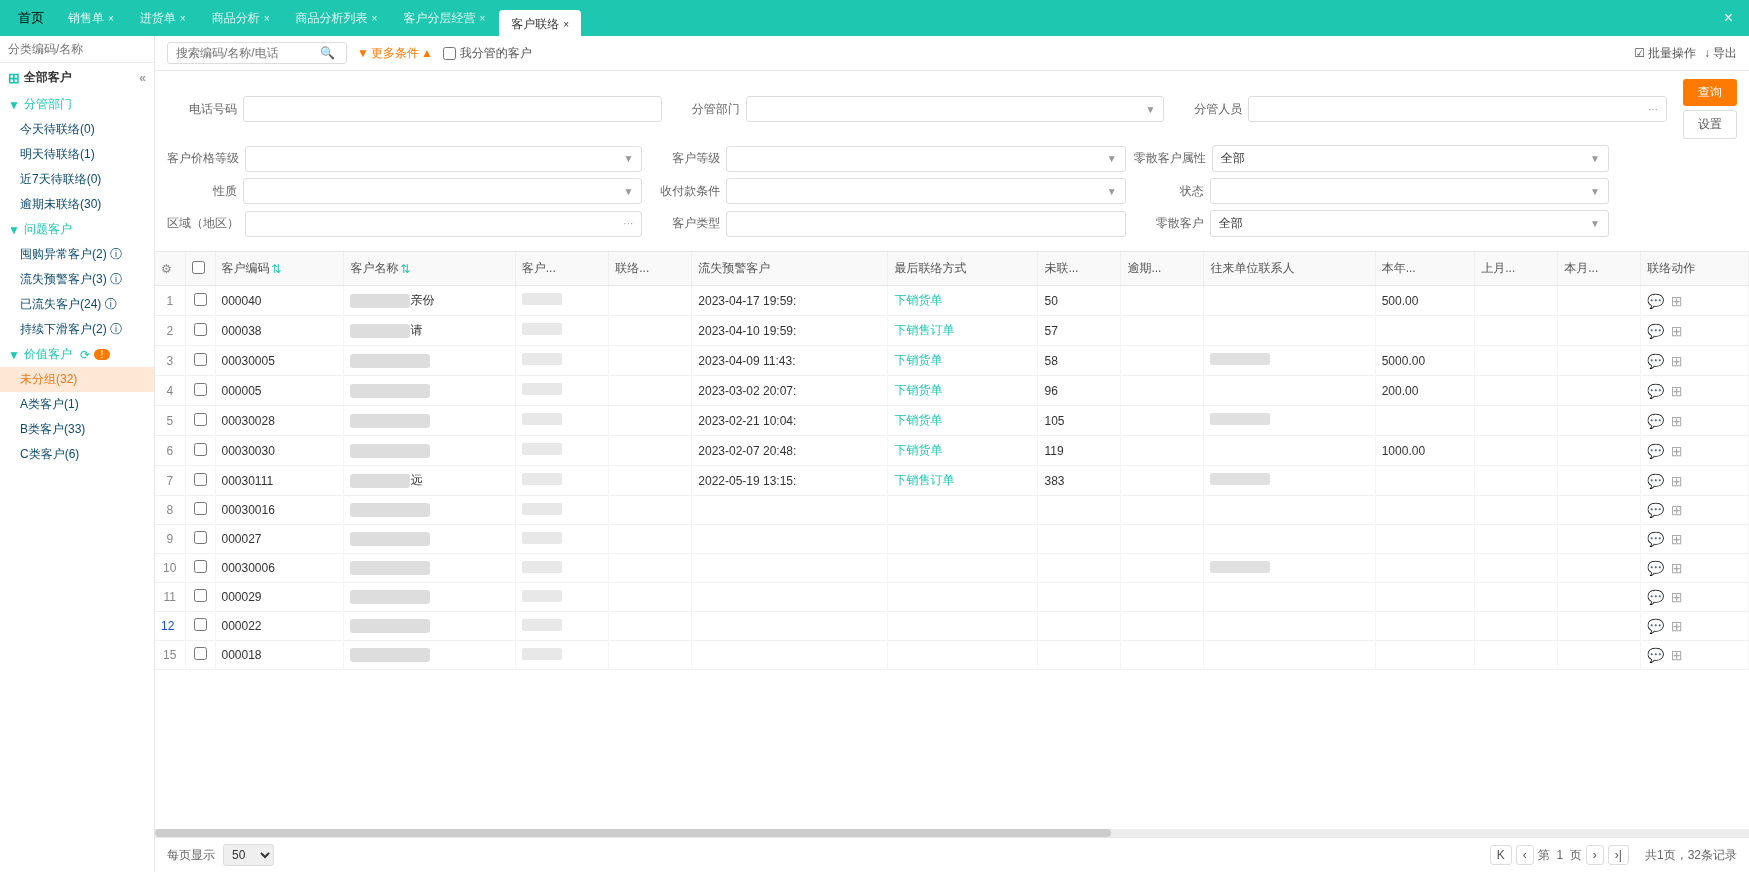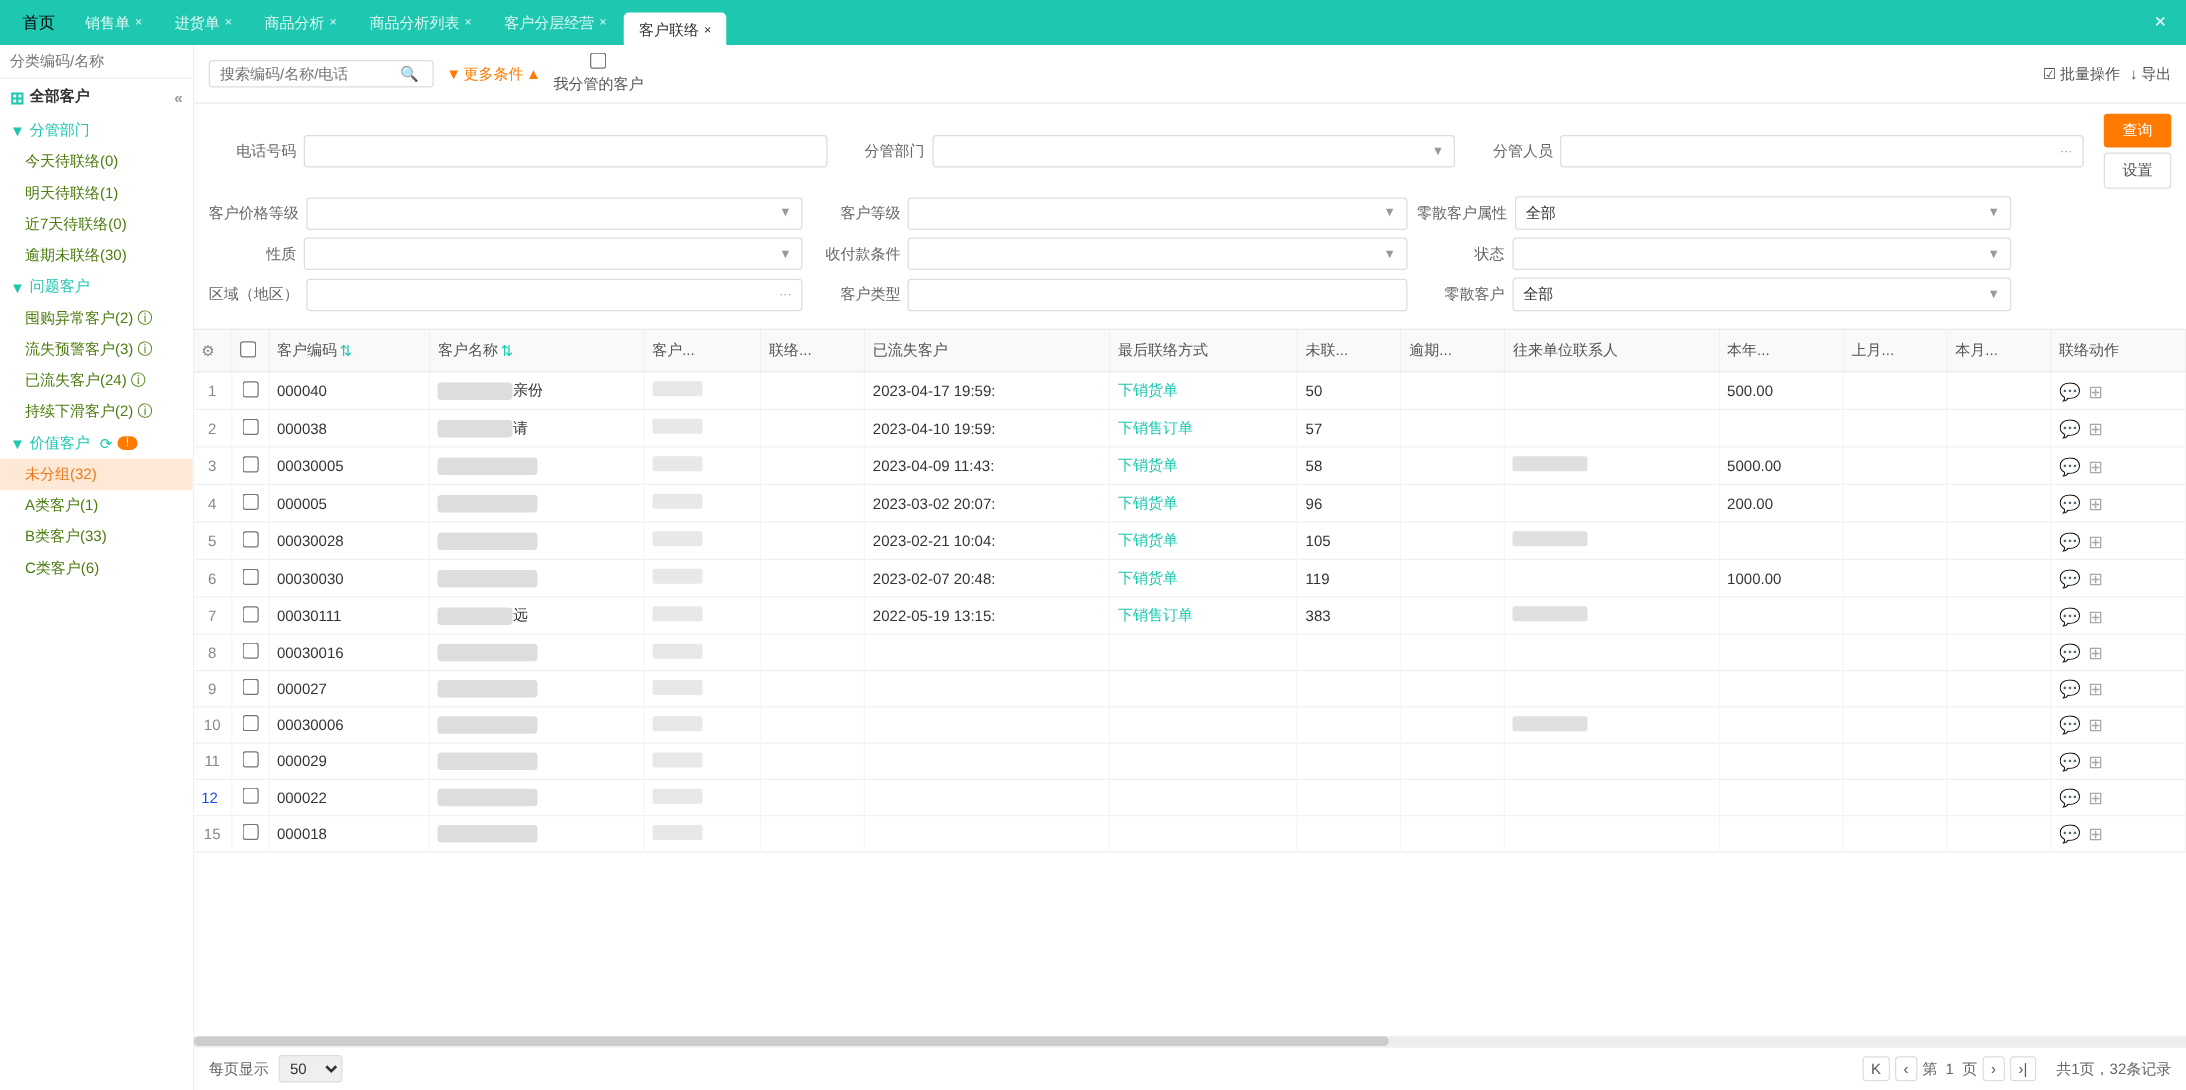--- a/index.html
+++ b/index.html
@@ -38,40 +38,40 @@
       display: flex; align-items: center; padding: 6px 8px; font-weight: bold;
       color: #333; cursor: pointer; gap: 4px;
     }
     .sidebar-section-header .grid-icon { font-size: 14px; color: #1ec8b0; }
     .sidebar-section-header .collapse-icon { margin-left: auto; color: #999; }
     .sidebar-group-label {
       display: flex; align-items: center; padding: 4px 8px; color: #1ec8b0;
       font-size: 12px; cursor: pointer; gap: 4px;
     }
     .sidebar-item {
-      padding: 4px 8px 4px 20px; color: #4d7c0f; cursor: pointer; white-space: nowrap;
+      padding: 4px 8px 4px 20px; color: #0c4a6e; cursor: pointer; white-space: nowrap;
       overflow: hidden; text-overflow: ellipsis;
     }
     .sidebar-item.active { background: #ffe8d6; color: #e87a1d; }
 
     
     .content-area { flex: 1; display: flex; flex-direction: column; overflow: hidden; background: #f5f5f5; }
 
     
     .filter-bar {
       background: #fff; padding: 6px 12px; display: flex; align-items: center;
       gap: 10px; border-bottom: 1px solid #e8e8e8; flex-shrink: 0;
     }
     .filter-search {
       display: flex; align-items: center; border: 1px solid #ddd; border-radius: 3px;
       padding: 3px 8px; gap: 4px; min-width: 180px;
     }
     .filter-search input { border: none; outline: none; font-size: 12px; color: #666; width: 140px; }
     .filter-more { color: #ff7a00; cursor: pointer; display: flex; align-items: center; gap: 2px; }
-    .filter-checkbox { display: flex; align-items: center; gap: 4px; color: #555; cursor: pointer; flex-direction: column; }
+    .filter-checkbox { display: flex; align-items: center; gap: 4px; color: #555; cursor: pointer; }
     .top-actions { margin-left: auto; display: flex; gap: 8px; }
     .top-actions span { color: #555; cursor: pointer; display: flex; align-items: center; gap: 3px; }
 
     
     .advanced-filter {
       background: #fff; padding: 8px 12px; border-bottom: 1px solid #e8e8e8;
       flex-shrink: 0;
     }
     .filter-row { display: flex; align-items: center; gap: 8px; margin-bottom: 6px; }
     .filter-field {
@@ -366,21 +366,21 @@
               </div>
             </th>
             <th class="sortable">
               <div class="th-inner">
                 <span>客户名称</span>
                 <span style="color:#1ec8b0;">⇅</span>
               </div>
             </th>
             <th><span>客户...</span></th>
             <th><span>联络...</span></th>
-            <th><span>已流失客户</span></th>
+            <th><span>流失预警客户</span></th>
             <th><span>最后联络方式</span></th>
             <th><span>未联...</span></th>
             <th><span>逾期...</span></th>
             <th><span>往来单位联系人</span></th>
             <th><span>本年...</span></th>
             <th><span>上月...</span></th>
             <th><span>本月...</span></th>
             <th><span>联络动作</span></th>
           </tr>
         </thead>

